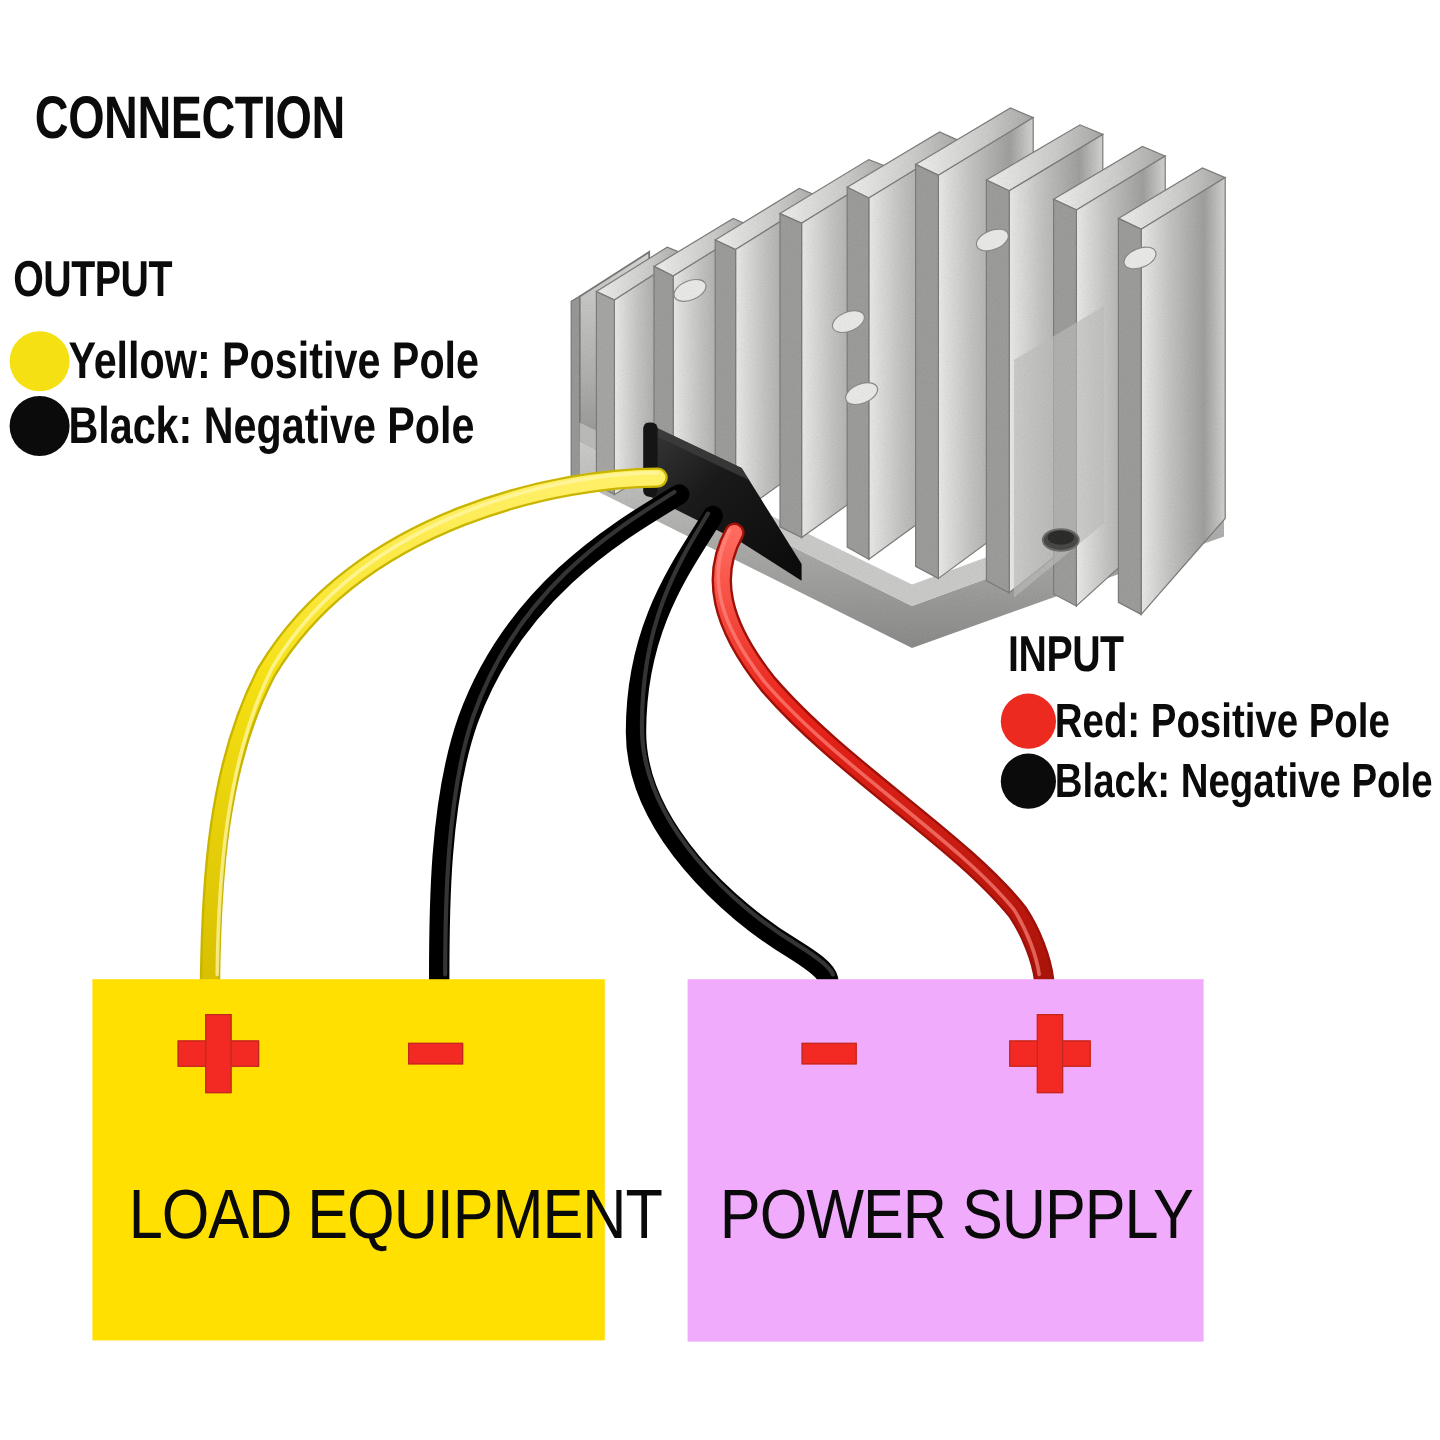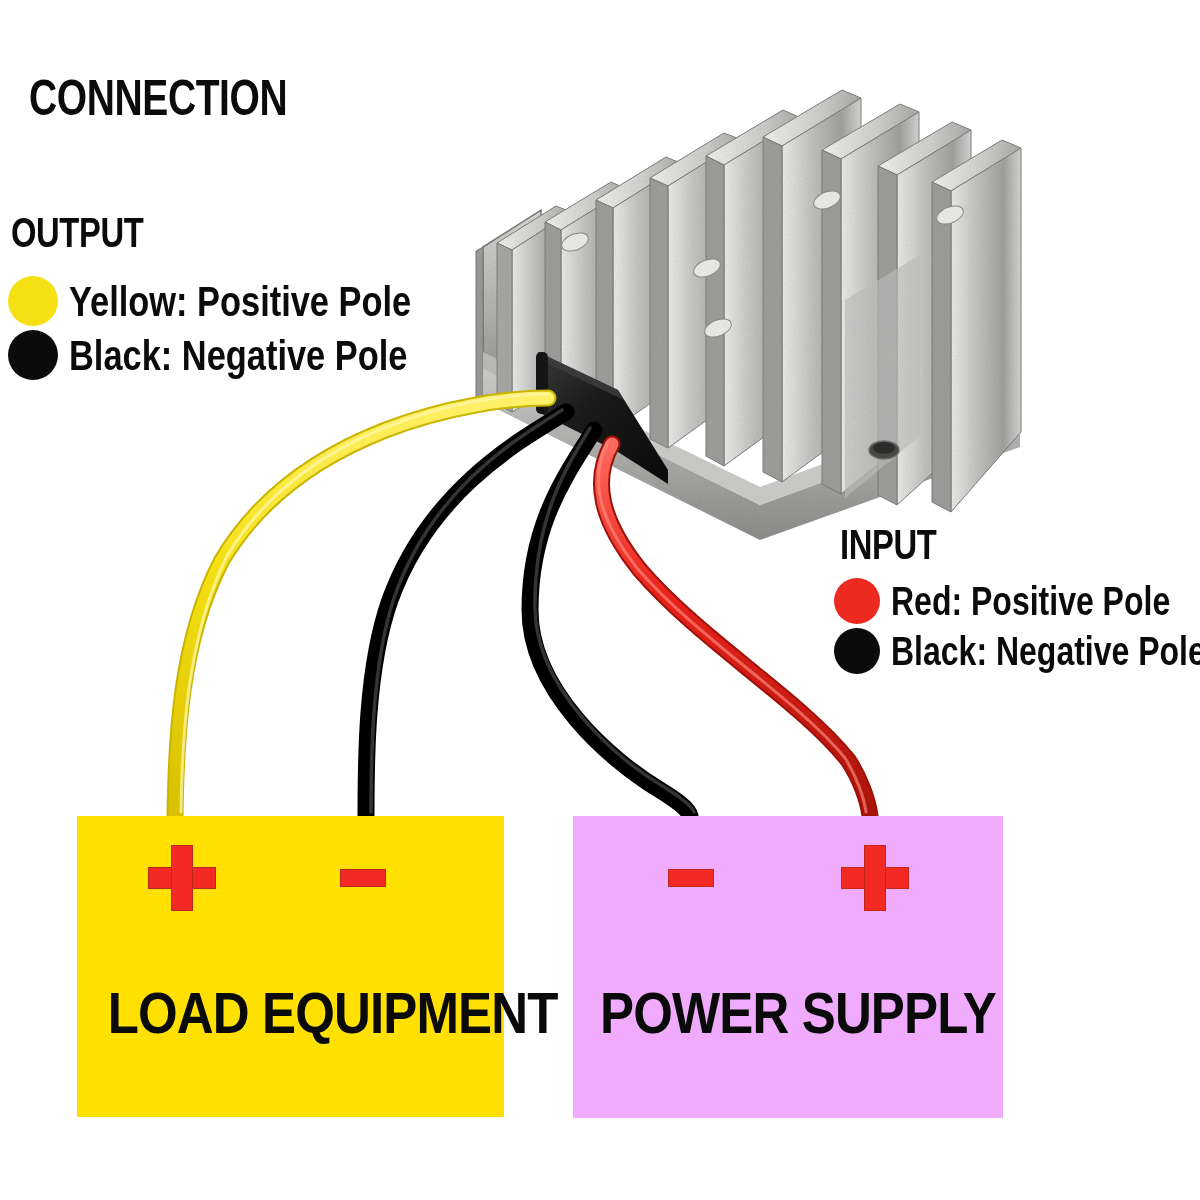--- a/index.html
+++ b/index.html
@@ -42,21 +42,20 @@
     left: 840px;
     top: 524px;
     font-size: 42px;
   }
 
   .legend-row {
     position: absolute;
     display: flex;
     align-items: center;
     white-space: nowrap;
-    gap: 12px;
   }
   .legend-dot {
     border-radius: 50%;
     flex: 0 0 auto;
   }
   .legend-text {
     font-weight: 700;
     color: #0b0b0b;
     transform: scaleX(0.80);
     transform-origin: left center;
@@ -96,21 +95,21 @@
     left: 573px;
     top: 816px;
     width: 430px;
     height: 302px;
   }
   .box-title {
     position: absolute;
     left: 0;
     right: 0;
     text-align: center;
-    font-weight: 700;
+    font-weight: 400;
     color: #0a0a0a;
     line-height: 1;
     white-space: nowrap;
   }
   #box-load .box-title {
     top: 168px;
     font-size: 58px;
     letter-spacing: -1px;
   }
   #box-power .box-title {

